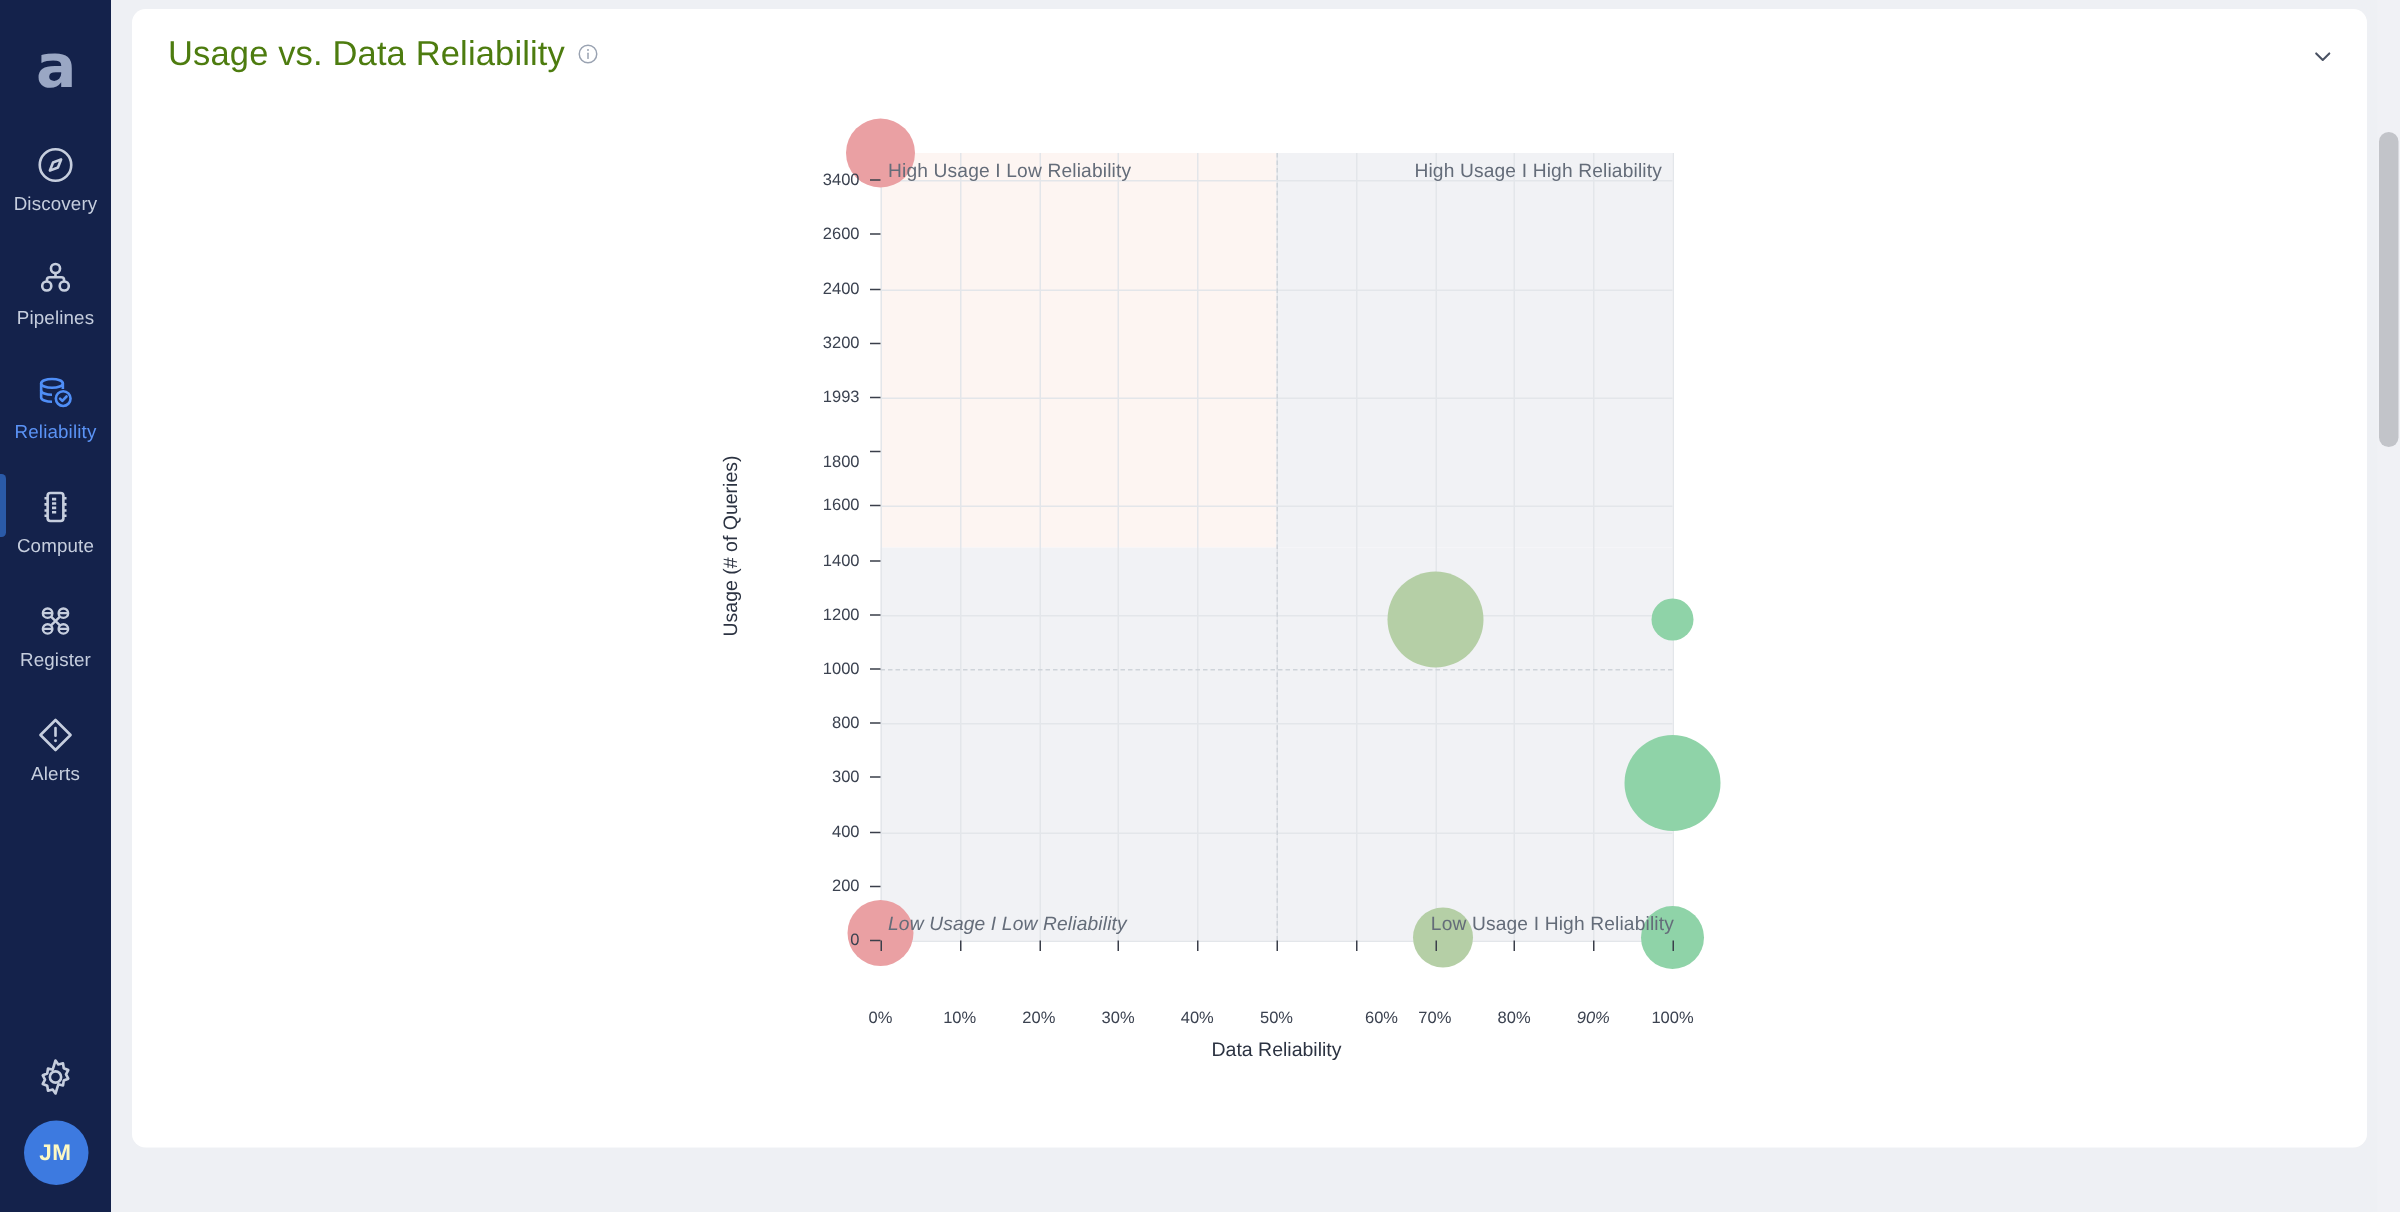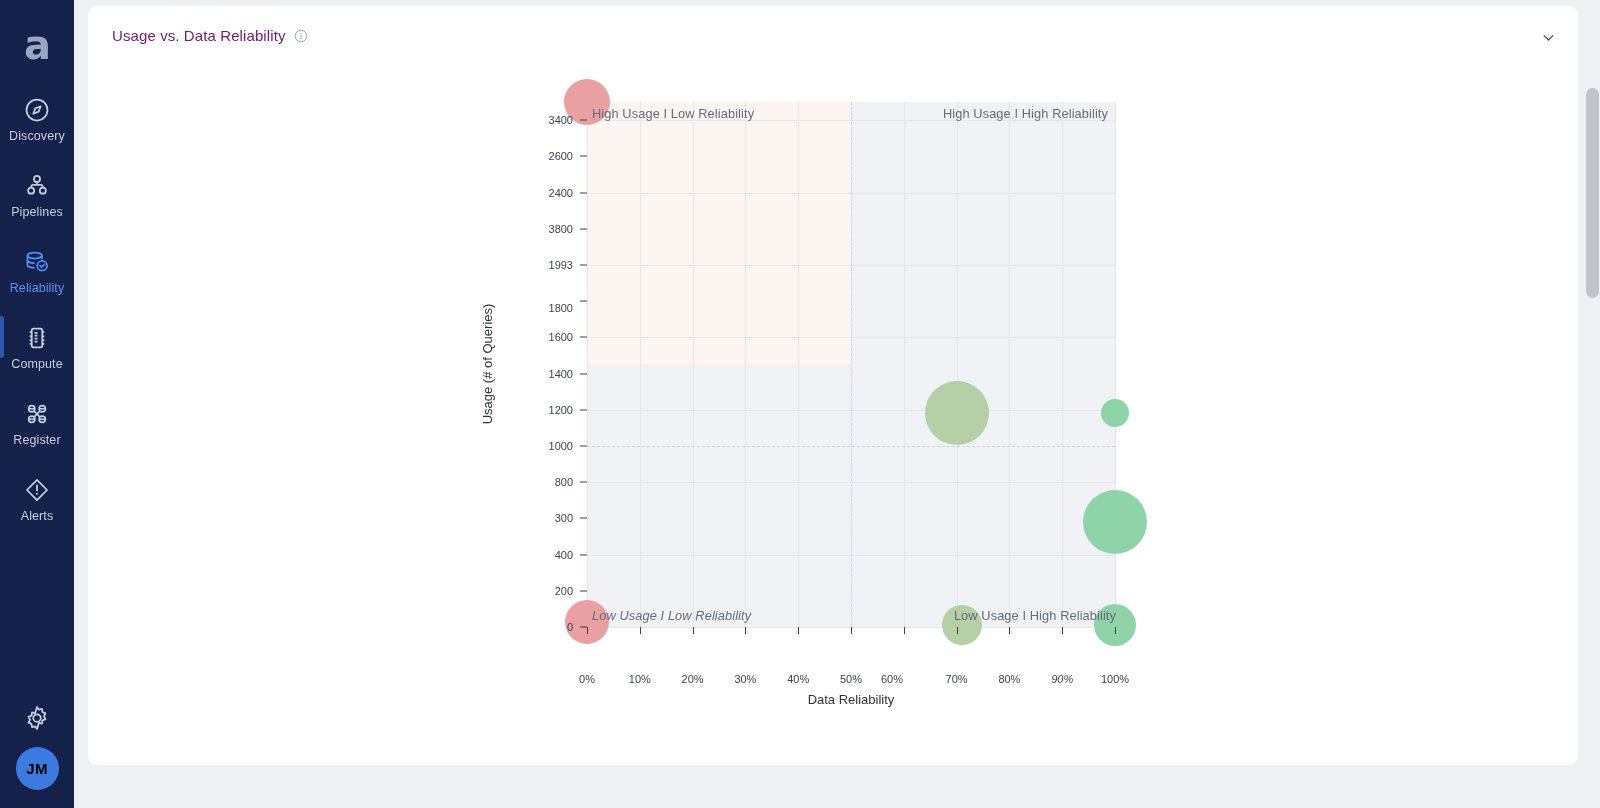--- a/index.html
+++ b/index.html
@@ -49,21 +49,21 @@
     width: 4px; height: 42px; background: #2a5aa8; border-radius: 0 3px 3px 0;
   }
   .sidebar-bottom {
     margin-top: auto; margin-bottom: 18px;
     display: flex; flex-direction: column; align-items: center; gap: 14px;
   }
   .gear-btn { width: 30px; height: 30px; color: #c6cede; cursor: pointer; }
   .gear-btn svg { width: 30px; height: 30px; display: block; }
   .avatar {
     width: 43px; height: 43px; border-radius: 50%;
-    background: #3d7ae0; color: #000000;
+    background: #3d7ae0; color: #fef9c3;
     display: flex; align-items: center; justify-content: center;
     font-size: 15px; font-weight: 700; letter-spacing: .4px;
     cursor: pointer;
   }
 
   
   .main {
     flex: 1 1 auto; height: 808px;
     background: #eef0f4;
     padding: 6px 10px 0 14px;
@@ -78,21 +78,21 @@
     position: relative;
     overflow: hidden;
   }
   .card-header {
     height: 58px;
     display: flex; align-items: center;
     padding: 0 26px 0 24px;
     position: relative;
   }
   .card-title {
-    font-size: 15px; color: #701a75; font-weight: 400;
+    font-size: 23px; color: #4d7c0f; font-weight: 400;
     letter-spacing: .1px;
   }
   .info-icon {
     margin-left: 8px; width: 14px; height: 14px; display: inline-block;
     color: #9aa3b2; cursor: pointer; position: relative; top: 1px;
   }
   .info-icon svg { width: 14px; height: 14px; display: block; }
   .collapse-btn {
     position: absolute; right: 17px; top: 18px;
     width: 26px; height: 26px; cursor: pointer;
@@ -387,21 +387,21 @@
               <div class="y-label" style="top: 307.759px; margin-left: 16px;">1200</div>
               <div class="y-tick" style="top: 271.552px;"></div>
               <div class="y-label" style="top: 271.552px;">1400</div>
               <div class="y-tick" style="top: 235.345px;"></div>
               <div class="y-label" style="top: 235.345px;">1600</div>
               <div class="y-tick" style="top: 199.138px;"></div>
               <div class="y-label" style="top: 206px;">1800</div>
               <div class="y-tick" style="top: 162.931px;"></div>
               <div class="y-label" style="top: 162.931px;">1993</div>
               <div class="y-tick" style="top: 126.724px;"></div>
-              <div class="y-label" style="top: 126.724px;">3800</div>
+              <div class="y-label" style="top: 126.724px;">3200</div>
               <div class="y-tick" style="top: 90.5172px;"></div>
               <div class="y-label" style="top: 90.5172px;">2400</div>
               <div class="y-tick" style="top: 54.3103px;"></div>
               <div class="y-label" style="top: 54.3103px;">2600</div>
               <div class="y-tick" style="top: 18.1034px;"></div>
               <div class="y-label" style="top: 18.1034px;">3400</div>
             </div>
           <div class="x-axis" id="x-axis">
               <div class="x-tick" style="left: 0px;"></div>
               <div class="x-label" style="left: 0px;">0%</div>
@@ -409,21 +409,21 @@
               <div class="x-label" style="left: 52.8px;">10%</div>
               <div class="x-tick" style="left: 105.6px;"></div>
               <div class="x-label" style="left: 105.6px;">20%</div>
               <div class="x-tick" style="left: 158.4px;"></div>
               <div class="x-label" style="left: 158.4px;">30%</div>
               <div class="x-tick" style="left: 211.2px;"></div>
               <div class="x-label" style="left: 211.2px;">40%</div>
               <div class="x-tick" style="left: 264px;"></div>
               <div class="x-label" style="left: 264px;">50%</div>
               <div class="x-tick" style="left: 316.8px;"></div>
-              <div class="x-label" style="left: 305px;">60%</div>
+              <div class="x-label" style="left: 334px;">60%</div>
               <div class="x-tick" style="left: 369.6px;"></div>
               <div class="x-label" style="left: 369.6px;">70%</div>
               <div class="x-tick" style="left: 422.4px;"></div>
               <div class="x-label" style="left: 422.4px;">80%</div>
               <div class="x-tick" style="left: 475.2px;"></div>
               <div class="x-label" style="left: 475.2px; font-style: italic;">90%</div>
               <div class="x-tick" style="left: 528px;"></div>
               <div class="x-label" style="left: 528px;">100%</div>
             </div>
 

